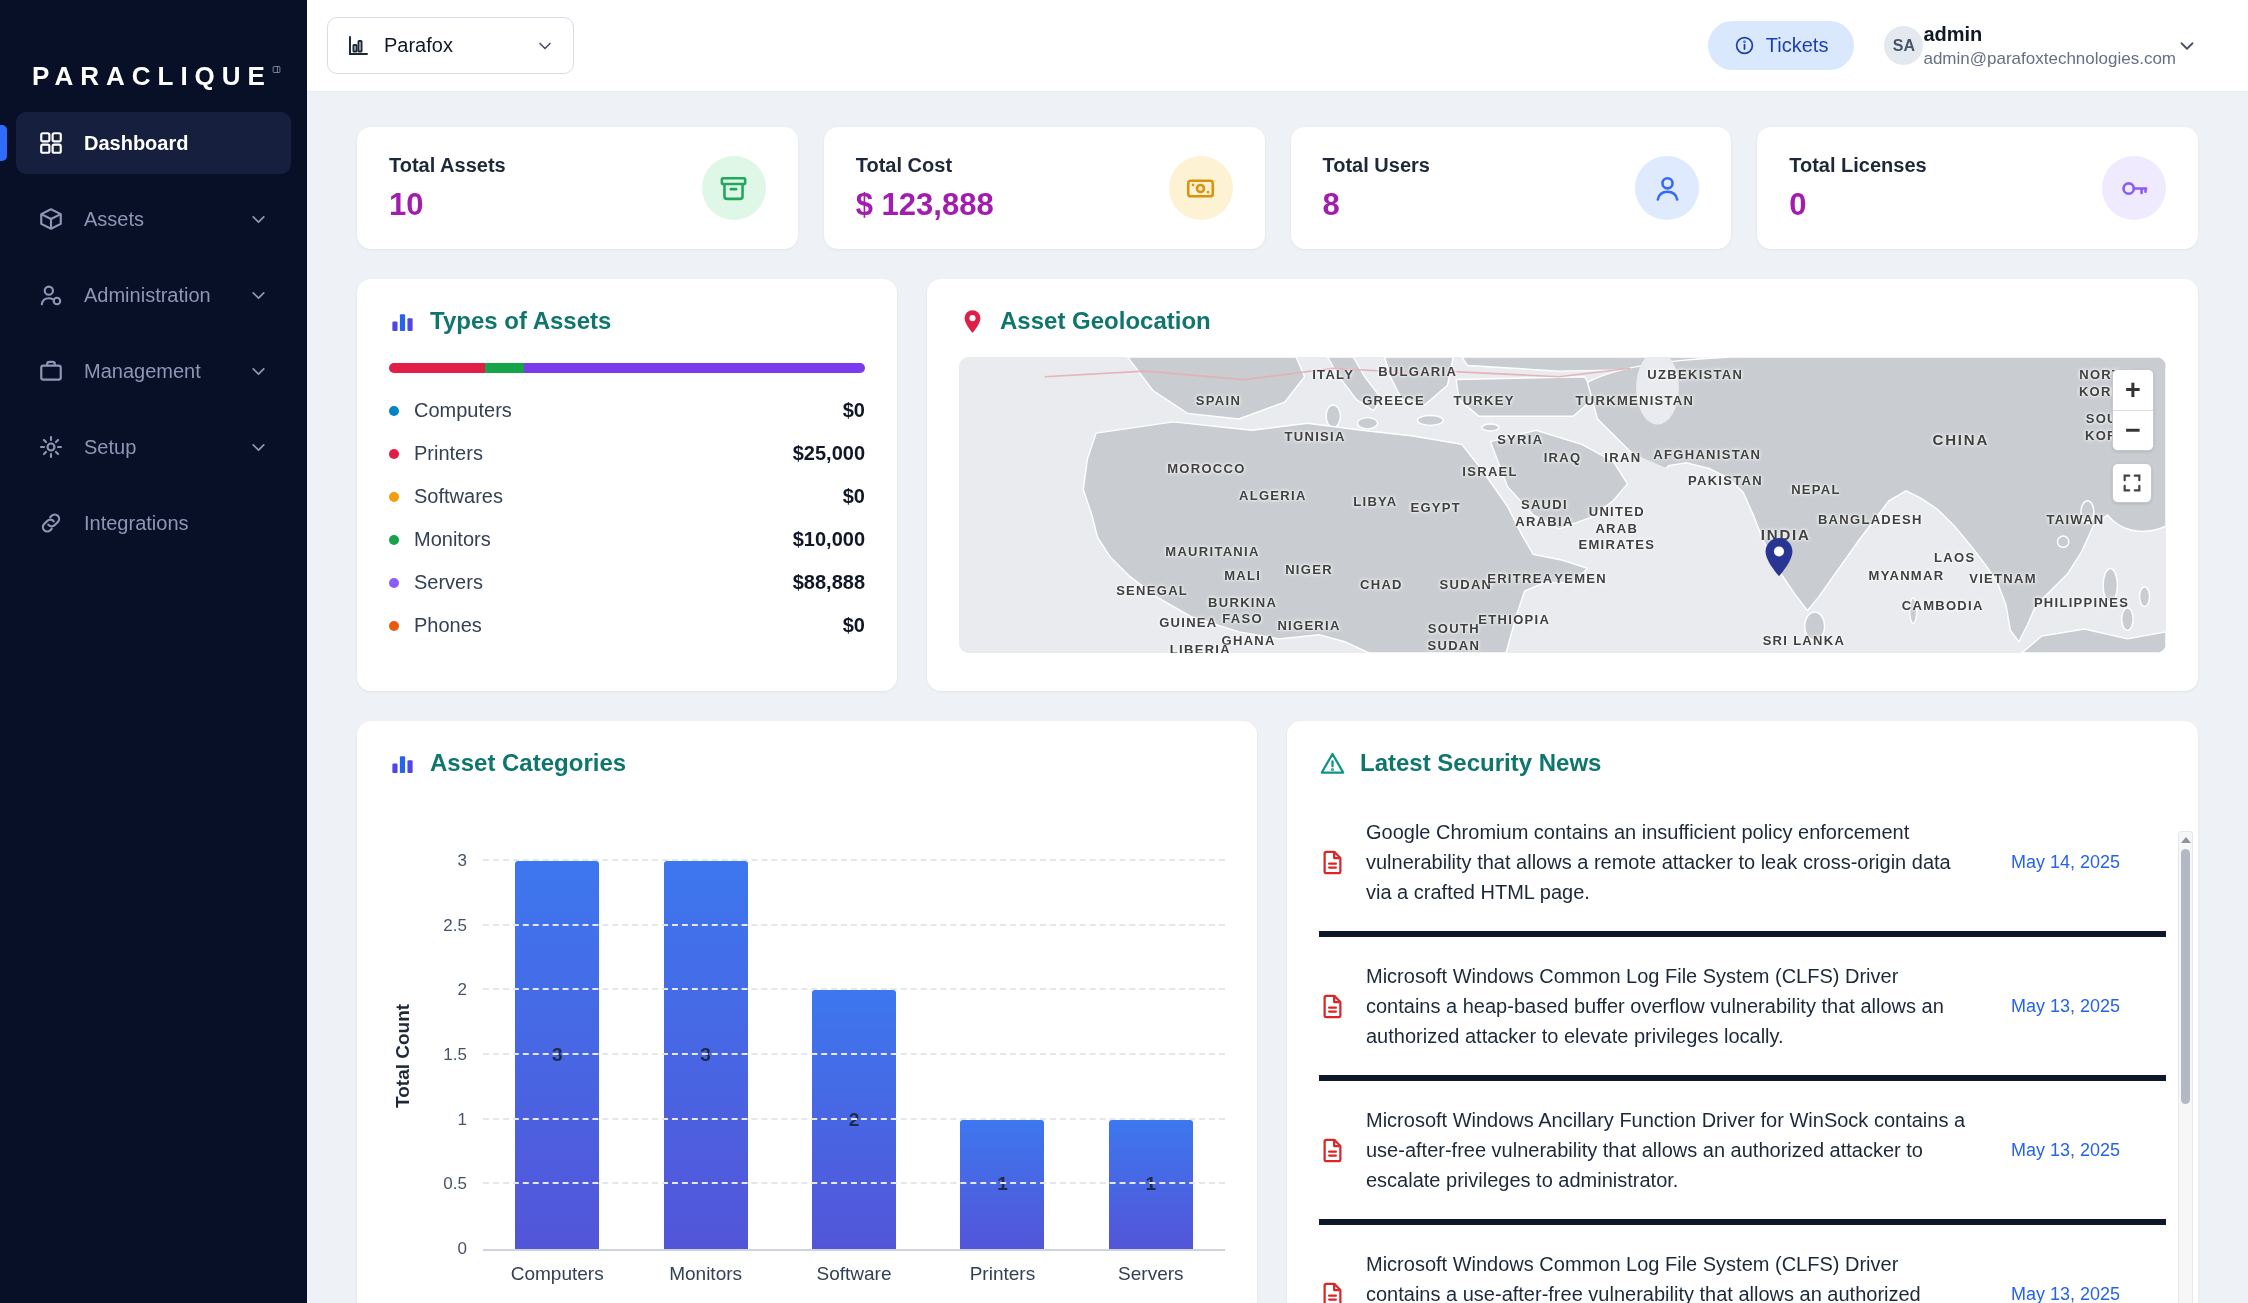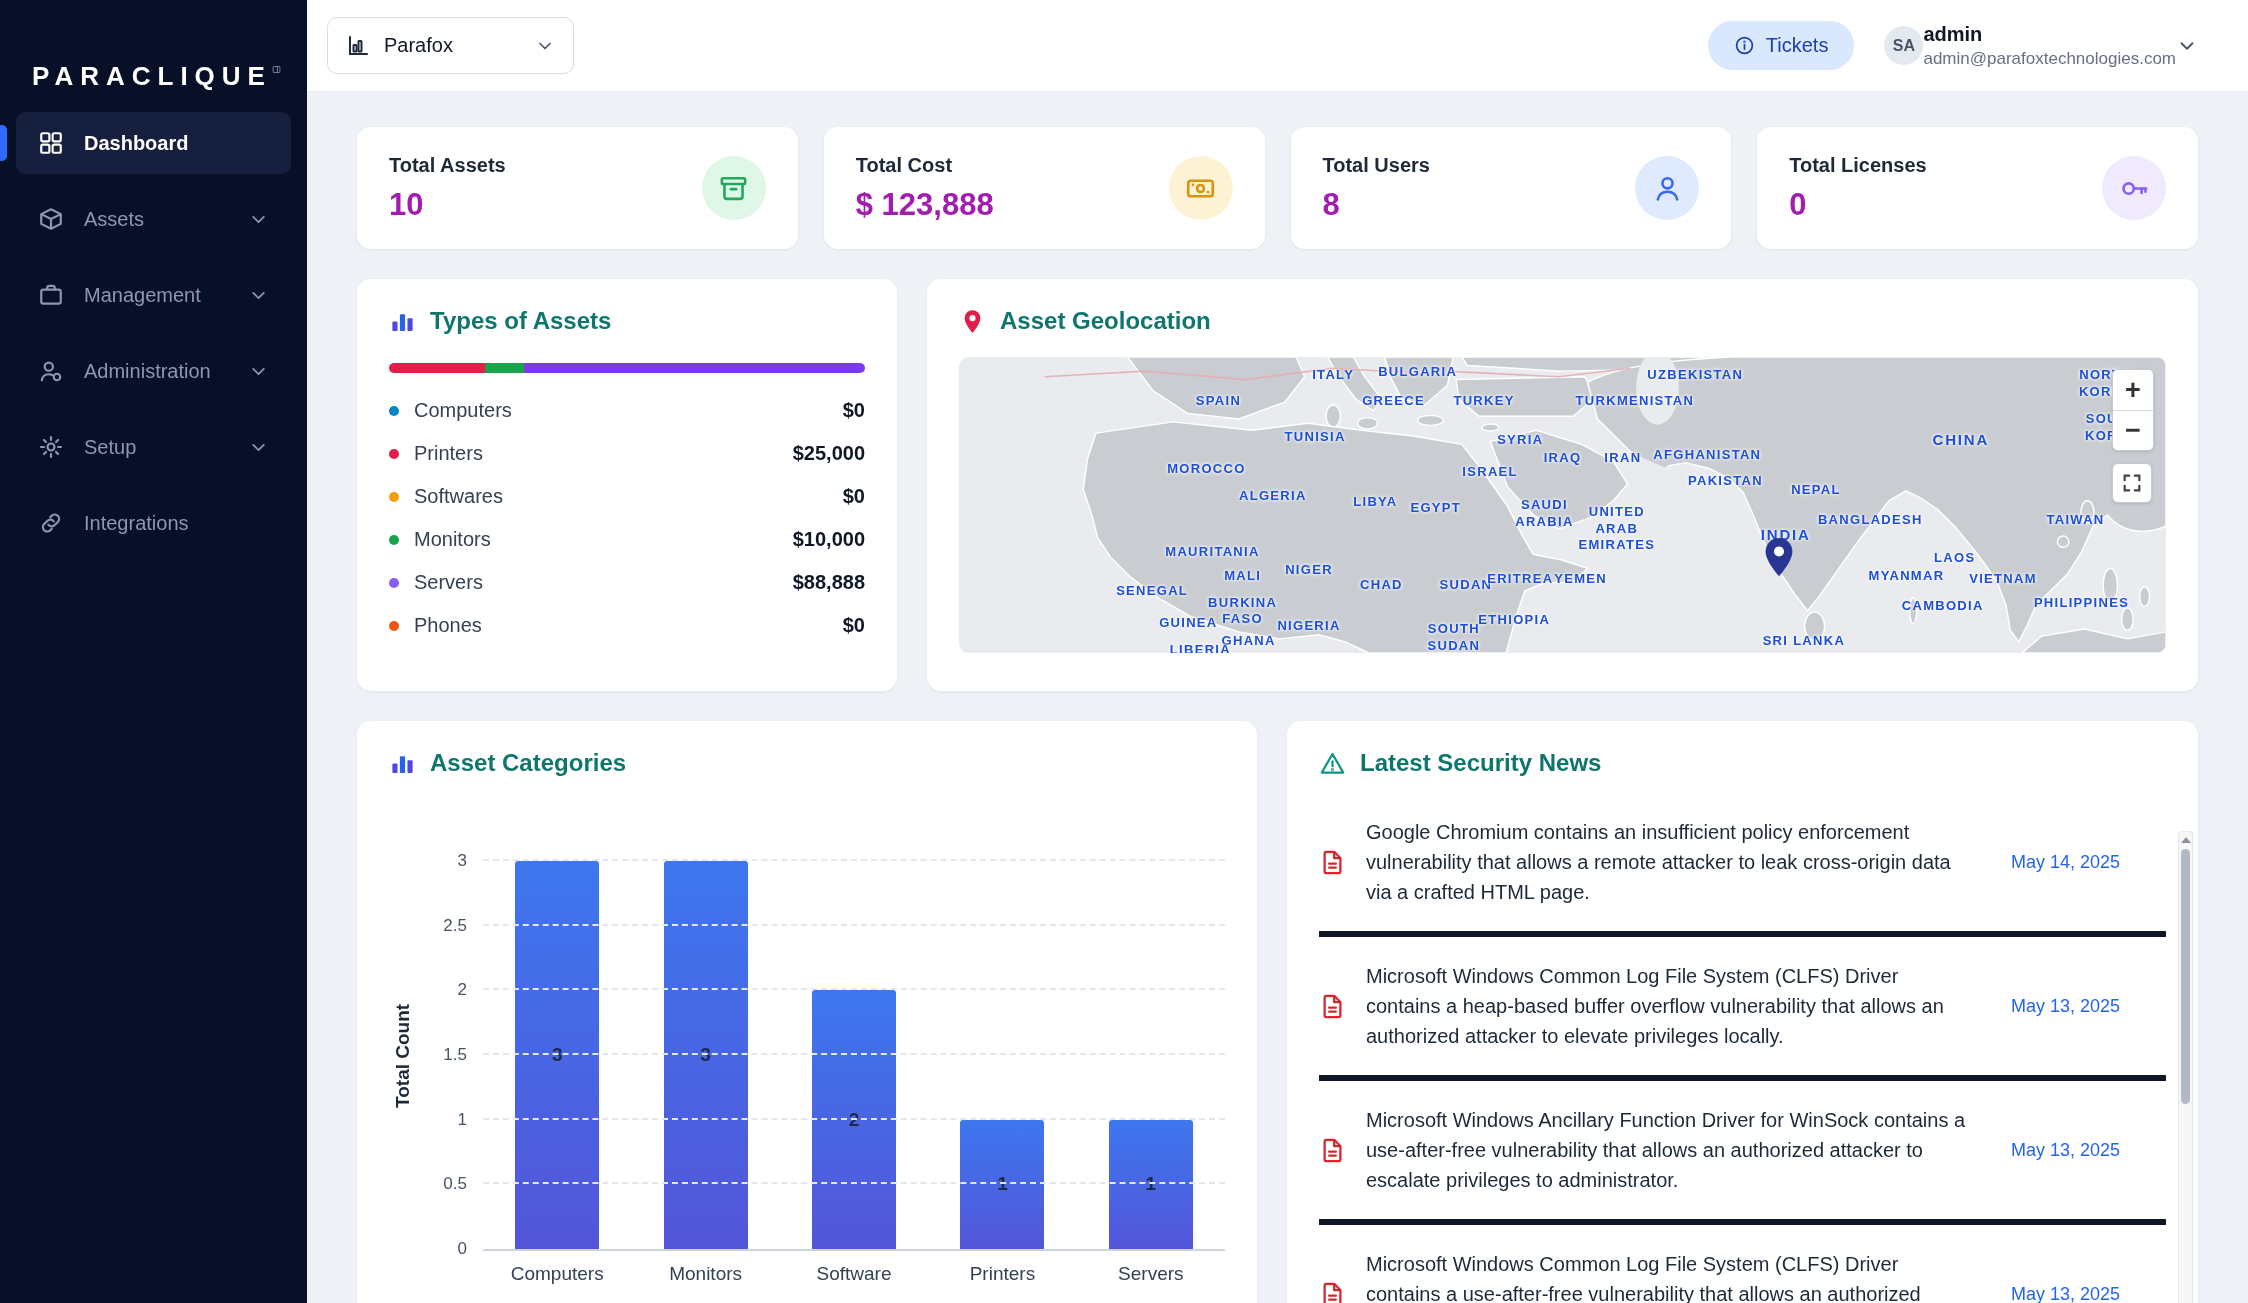--- a/index.html
+++ b/index.html
@@ -53,21 +53,21 @@
   .progress { display:flex; height:10px; border-radius:6px; overflow:hidden; margin-top:28px; background:#eee; }
   .type-list { margin-top:16px; }
   .type-row { display:flex; align-items:center; height:43px; font-size:20px; }
   .type-dot { width:10px; height:10px; border-radius:50%; margin-right:15px; flex-shrink:0; }
   .type-label { color:#344054; }
   .type-value { margin-left:auto; font-weight:600; color:#101828; }
 
   .geo-card { flex:1; height:412px; padding:28px 32px; min-width:0; }
   .map { position:relative; margin-top:22px; height:296px; border-radius:10px; overflow:hidden; background:#e9ebee; cursor:grab; }
   .map svg.land { position:absolute; inset:0; width:100%; height:100%; }
-  .map-label { position:absolute; transform:translate(-50%,-50%); font-size:13px; font-weight:600; letter-spacing:1.3px; color:#1d4ed8; text-align:center; white-space:pre-line; line-height:1.3; text-shadow:0 0 3px #fff,0 0 4px #fff; pointer-events:none; }
+  .map-label { position:absolute; transform:translate(-50%,-50%); font-size:13px; font-weight:600; letter-spacing:1.3px; color:#404040; text-align:center; white-space:pre-line; line-height:1.3; text-shadow:0 0 3px #fff,0 0 4px #fff; pointer-events:none; }
   .map-label.big { font-size:15px; letter-spacing:1.8px; }
   .marker { position:absolute; width:28px; height:38px; transform:translate(-50%,-100%); }
   .map-controls { position:absolute; top:12px; right:12px; display:flex; flex-direction:column; gap:12px; z-index:5; }
   .zoom-stack { background:#fff; border:1px solid #c3c9cf; border-radius:6px; overflow:hidden; box-shadow:0 1px 3px rgba(0,0,0,.12); }
   .zoom-btn { width:40px; height:40px; display:flex; align-items:center; justify-content:center; font-size:27px; font-weight:700; color:#333; cursor:pointer; background:#fff; }
   .zoom-btn + .zoom-btn { border-top:1px solid #d8dde2; }
   .fs-btn { width:40px; height:40px; background:#fff; border:1px solid #c3c9cf; border-radius:6px; display:flex; align-items:center; justify-content:center; cursor:pointer; color:#444; box-shadow:0 1px 3px rgba(0,0,0,.12); }
   .fs-btn svg { width:22px; height:22px; }
 
   .row3 { display:flex; gap:30px; margin-top:30px; align-items:stretch; }
@@ -131,41 +131,41 @@
         </span>
         <span class="nav-label">Assets</span>
         <span class="chev">
           <svg viewBox="0 0 24 24" fill="none" stroke="currentColor" stroke-width="2" stroke-linecap="round" stroke-linejoin="round">
             <polyline points="6 9 12 15 18 9"></polyline>
           </svg>
         </span>
       </div>
       <div class="nav-item">
         <span class="nav-icon">
-          <svg viewBox="0 0 24 24" fill="none" stroke="currentColor" stroke-width="2" stroke-linejoin="round">
-            <rect x="3" y="7" width="18" height="13" rx="2"></rect>
-            <path d="M8.5 7V5.5a2 2 0 0 1 2-2h3a2 2 0 0 1 2 2V7"></path>
-          </svg>
-        </span>
-        <span class="nav-label">Management</span>
-        <span class="chev">
-          <svg viewBox="0 0 24 24" fill="none" stroke="currentColor" stroke-width="2" stroke-linecap="round" stroke-linejoin="round">
-            <polyline points="6 9 12 15 18 9"></polyline>
-          </svg>
-        </span>
-      </div>
-      <div class="nav-item">
-        <span class="nav-icon">
           <svg viewBox="0 0 24 24" fill="none" stroke="currentColor" stroke-width="2" stroke-linecap="round">
             <circle cx="10" cy="8" r="3.8"></circle>
             <path d="M3.5 20.5c.6-3.6 3.2-5.5 6.5-5.5 1.5 0 2.8.4 3.9 1.1"></path>
             <circle cx="17.5" cy="17.5" r="3"></circle>
           </svg>
         </span>
         <span class="nav-label">Administration</span>
+        <span class="chev">
+          <svg viewBox="0 0 24 24" fill="none" stroke="currentColor" stroke-width="2" stroke-linecap="round" stroke-linejoin="round">
+            <polyline points="6 9 12 15 18 9"></polyline>
+          </svg>
+        </span>
+      </div>
+      <div class="nav-item">
+        <span class="nav-icon">
+          <svg viewBox="0 0 24 24" fill="none" stroke="currentColor" stroke-width="2" stroke-linejoin="round">
+            <rect x="3" y="7" width="18" height="13" rx="2"></rect>
+            <path d="M8.5 7V5.5a2 2 0 0 1 2-2h3a2 2 0 0 1 2 2V7"></path>
+          </svg>
+        </span>
+        <span class="nav-label">Management</span>
         <span class="chev">
           <svg viewBox="0 0 24 24" fill="none" stroke="currentColor" stroke-width="2" stroke-linecap="round" stroke-linejoin="round">
             <polyline points="6 9 12 15 18 9"></polyline>
           </svg>
         </span>
       </div>
       <div class="nav-item">
         <span class="nav-icon">
           <svg viewBox="0 0 24 24" fill="none" stroke="currentColor" stroke-width="2" stroke-linecap="round">
             <circle cx="12" cy="12" r="3.2"></circle>

